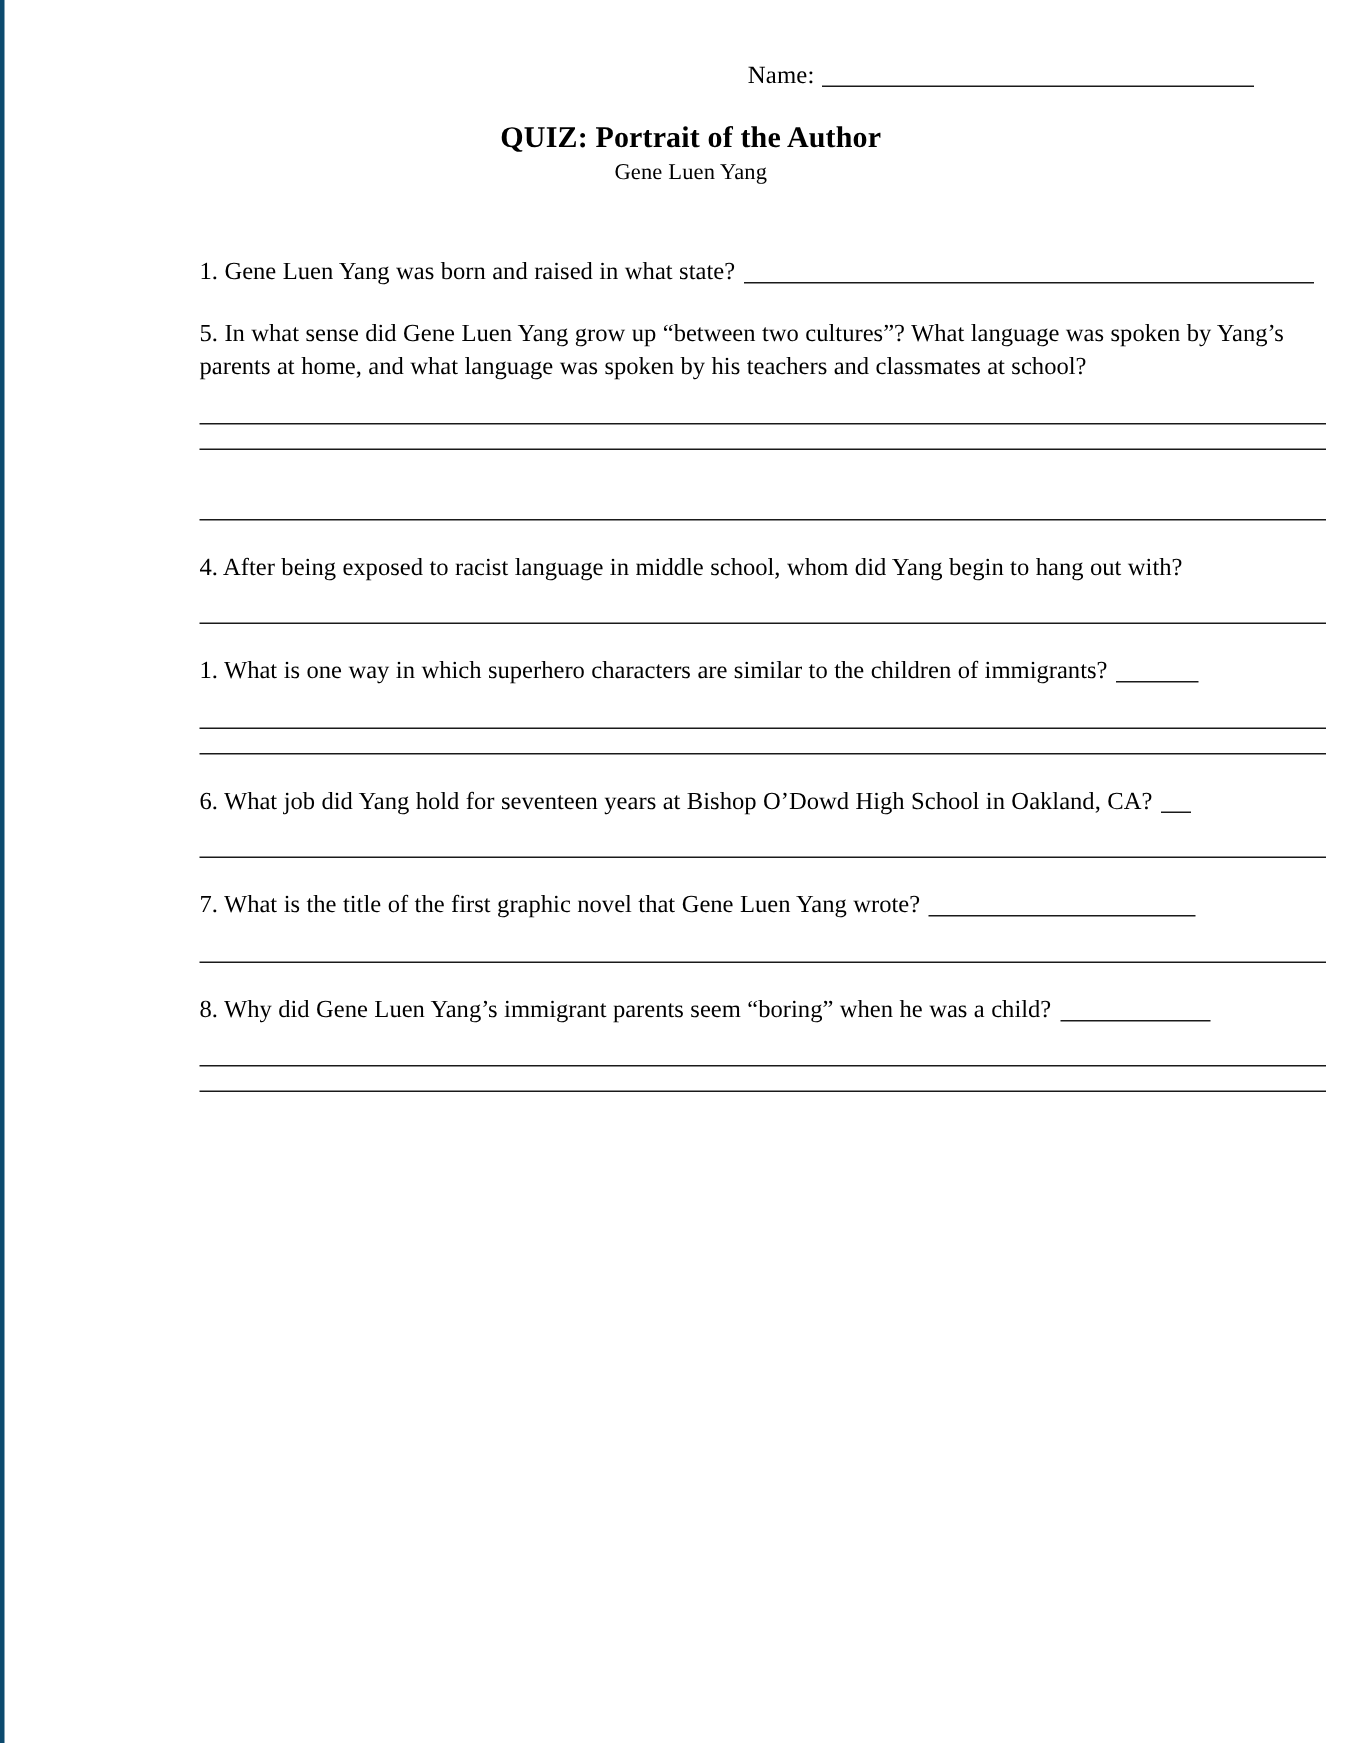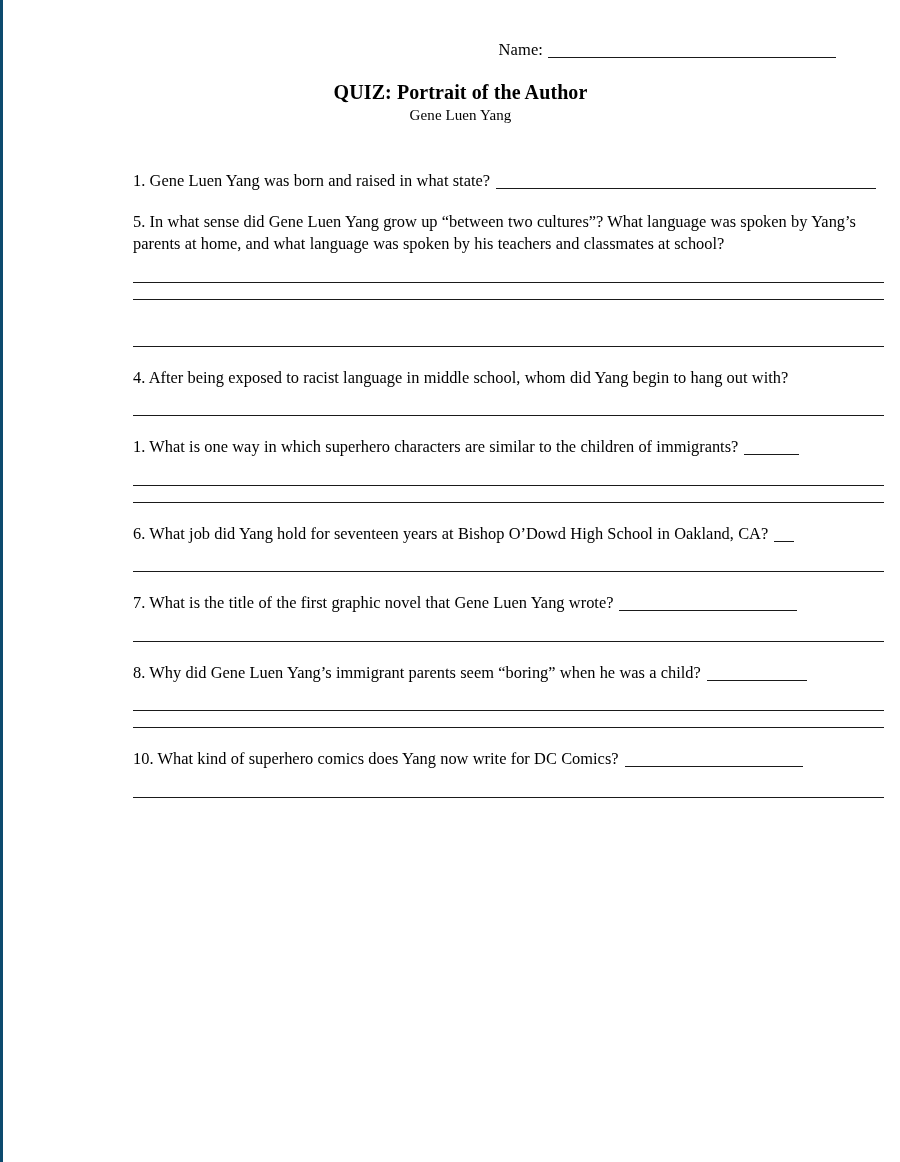--- a/index.html
+++ b/index.html
@@ -167,21 +167,16 @@
           <div class="sp" style="height: 20px;"></div>
         </div>
         <div class="q-block">
           <p class="q-text"><span>8. Why did Gene Luen Yang’s immigrant parents seem “boring” when he was a child?</span><span class="inline-rule" style="width: 100px;"></span></p>
           <div class="sp" style="height: 26px;"></div>
           <div class="answer-rule"></div>
           <div class="sp" style="height: 16px;"></div>
           <div class="answer-rule"></div>
           <div class="sp" style="height: 20px;"></div>
         </div>
-        <div class="q-block">
-          <p class="q-text"><span>10. What kind of superhero comics does Yang now write for DC Comics?</span><span class="inline-rule" style="width: 178px;"></span></p>
-          <div class="sp" style="height: 26px;"></div>
-          <div class="answer-rule"></div>
-        </div>
       </div>
 
   </div>
 </div>
 
 </body></html>

